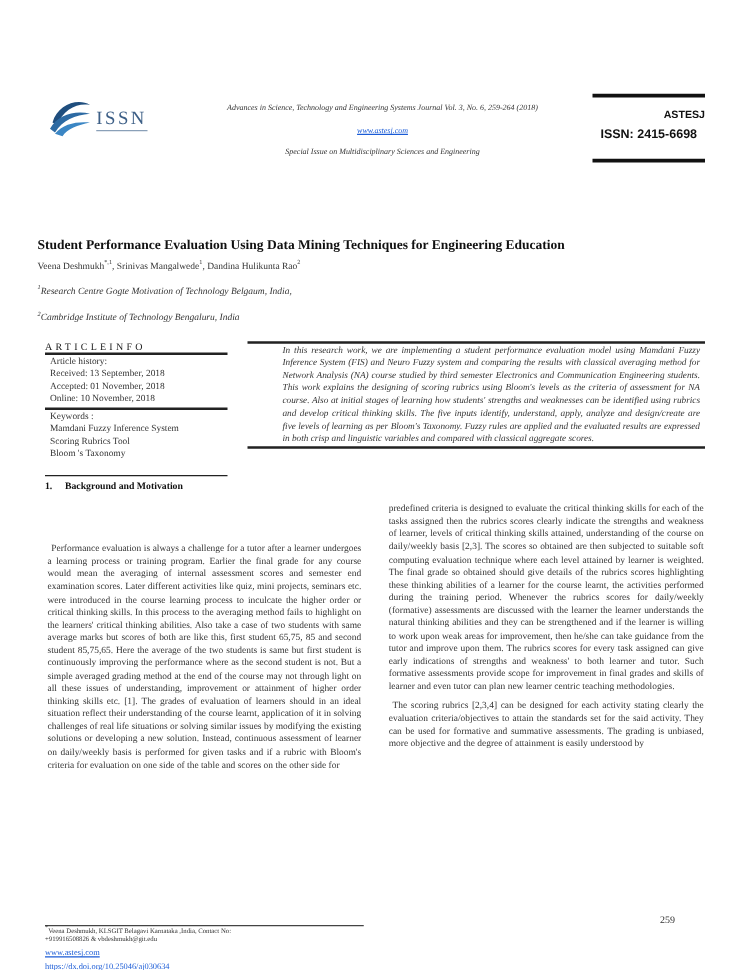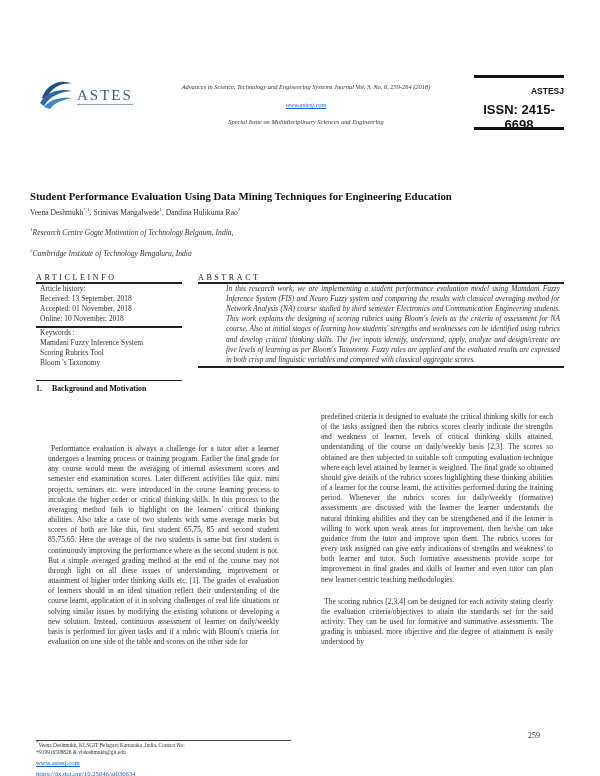--- a/index.html
+++ b/index.html
@@ -12,21 +12,21 @@
   .logo svg { position: absolute; left: 0; top: 0; }
   .logo-text { position: absolute; left: 39px; top: 12px; font-size: 15px; letter-spacing: 2px;
                color: #3d5f86; font-family: "Liberation Serif", serif; border-bottom: 1px solid #8aa0b8; line-height: 15px; padding-bottom: 1px; }
   .journal-line { left: 146px; top: 83px; width: 320px; font-size: 6.4px; font-style: italic; text-align: center; color: #333; }
   .journal-url { left: 146px; top: 101px; width: 320px; font-size: 6.4px; font-style: italic; text-align: center; }
   .journal-url span { color: #1a5bd6; text-decoration: underline; }
   .journal-special { left: 146px; top: 118px; width: 320px; font-size: 6.4px; font-style: italic; text-align: center; color: #333; }
   .issn-box { left: 474px; top: 75px; width: 90px; height: 55px; }
   .issn-box .bar { position: absolute; left: 0; width: 90px; height: 3px; background: #111; }
   .issn-box .t1 { position: absolute; left: 0; width: 90px; top: 11px; text-align: right; font-family: "Liberation Sans", sans-serif; font-weight: bold; font-size: 8.5px; color: #111; }
-  .issn-box .t2 { position: absolute; left: 0; width: 90px; top: 27px; text-align: center; font-family: "Liberation Sans", sans-serif; font-weight: bold; font-size: 13px; color: #111; }
+  .issn-box .t2 { position: absolute; left: 0; width: 90px; top: 27px; text-align: center; font-family: "Liberation Sans", sans-serif; font-weight: bold; font-size: 10px; color: #111; }
 
   
   .title { left: 30px; top: 190px; font-size: 10.8px; font-weight: bold; color: #111; white-space: nowrap; }
   .authors { left: 30px; top: 208px; font-size: 7.6px; color: #333; white-space: nowrap; }
   .affil { left: 30px; font-size: 7.6px; font-style: italic; color: #333; white-space: nowrap; }
   sup { font-size: 5px; vertical-align: super; line-height: 0; }
 
   
   .sec-head { font-size: 8px; letter-spacing: 2.6px; color: #222; }
   .info-col { left: 36px; top: 273px; width: 146px; }
@@ -35,39 +35,39 @@
   .abs-col { left: 198px; top: 273px; width: 366px; }
   .abs-col .rule { height: 1.5px; background: #222; width: 366px; }
   .abs-text { font-size: 7.4px; font-style: italic; line-height: 10.2px; text-align: justify; color: #333; padding: 0 4px; margin-left: 24px; }
 
   
   .body-col { font-size: 7.55px; line-height: 10.15px; text-align: justify; color: #333; }
   .col-left { left: 36px; top: 432px; width: 255px; }
   .col-right { left: 309px; top: 400px; width: 256px; }
   .section-heading { left: 36px; top: 384px; font-size: 7.8px; font-weight: bold; color: #111; white-space: nowrap; }
   .section-heading .num { display: inline-block; width: 16px; }
-  p { margin: 12px; text-indent: 3px; }
+  p { margin: 2px; text-indent: 3px; }
   .para-gap { margin-top: 5px; }
 
   .footnote-rule { left: 36px; top: 740px; width: 255px; height: 1px; background: #444; }
   .footnote { left: 36px; top: 742px; width: 260px; font-size: 5.4px; line-height: 7px; color: #333; }
   .foot-link { left: 36px; font-size: 6.7px; color: #1a5bd6; white-space: nowrap; }
   .foot-link.u { text-decoration: underline; }
   .page-num { left: 528px; top: 731px; font-size: 8px; color: #333; }
 </style>
 </head>
 <body>
 
 <div class="abs logo">
   <svg width="38" height="34" viewBox="0 0 38 34">
     <path d="M4 22 C8 8, 24 2, 34 8 C24 6, 12 12, 8 24 Z" fill="#1f4e7e"></path>
     <path d="M2 27 C8 16, 22 12, 34 15 C22 16, 12 20, 6 30 Z" fill="#2d6aa3"></path>
     <path d="M6 31 C12 23, 24 21, 34 22 C24 24, 16 27, 12 33 Z" fill="#3b86c4"></path>
   </svg>
-  <span class="logo-text">ASTES</span>
+  <span class="logo-text">ISSN</span>
 </div>
 <div class="abs journal-line">Advances in Science, Technology and Engineering Systems Journal Vol. 3, No. 6, 259-264 (2018)</div>
 <div class="abs journal-url"><span>www.astesj.com</span></div>
 <div class="abs journal-special">Special Issue on Multidisciplinary Sciences and Engineering</div>
 <div class="abs issn-box">
   <div class="bar" style="top:0"></div>
   <div class="t1">ASTESJ</div>
   <div class="t2">ISSN: 2415-6698</div>
   <div class="bar" style="top:52px"></div>
 </div>
@@ -90,21 +90,20 @@
   <div class="it">Online: 10 November, 2018</div>
   <div class="rule" style="margin-top:2px"></div>
   <div class="it">Keywords :</div>
   <div class="it">Mamdani Fuzzy Inference System</div>
   <div class="it">Scoring Rubrics Tool</div>
   <div class="it">Bloom 's Taxonomy</div>
   <div class="rule" style="margin-top:11px"></div>
 </div>
 
 <div class="abs abs-col">
-  <div class="sec-head">ABSTRACT</div>
   <div class="rule"></div>
   <div class="abs-text">In this research work, we are implementing a student performance evaluation model using Mamdani Fuzzy Inference System (FIS) and Neuro Fuzzy system and comparing the results with classical averaging method for Network Analysis (NA) course studied by third semester Electronics and Communication Engineering students. This work explains the designing of scoring rubrics using Bloom's levels as the criteria of assessment for NA course. Also at initial stages of learning how students' strengths and weaknesses can be identified using rubrics and develop critical thinking skills. The five inputs identify, understand, apply, analyze and design/create are five levels of learning as per Bloom's Taxonomy. Fuzzy rules are applied and the evaluated results are expressed in both crisp and linguistic variables and compared with classical aggregate scores.</div>
   <div class="rule" style="margin-top:1px"></div>
 </div>
 
 <div class="abs section-heading">
   <span class="num">1.</span><span>Background and Motivation</span>
 </div>
 <div class="abs body-col col-left">
   <p>Performance evaluation is always a challenge for a tutor after a learner undergoes a learning process or training program. Earlier the final grade for any course would mean the averaging of internal assessment scores and semester end examination scores. Later different activities like quiz, mini projects, seminars etc. were introduced in the course learning process to inculcate the higher order or critical thinking skills. In this process to the averaging method fails to highlight on the learners' critical thinking abilities. Also take a case of two students with same average marks but scores of both are like this, first student 65,75, 85 and second student 85,75,65. Here the average of the two students is same but first student is continuously improving the performance where as the second student is not. But a simple averaged grading method at the end of the course may not through light on all these issues of understanding, improvement or attainment of higher order thinking skills etc. [1]. The grades of evaluation of learners should in an ideal situation reflect their understanding of the course learnt, application of it in solving challenges of real life situations or solving similar issues by modifying the existing solutions or developing a new solution. Instead, continuous assessment of learner on daily/weekly basis is performed for given tasks and if a rubric with Bloom's criteria for evaluation on one side of the table and scores on the other side for</p>

